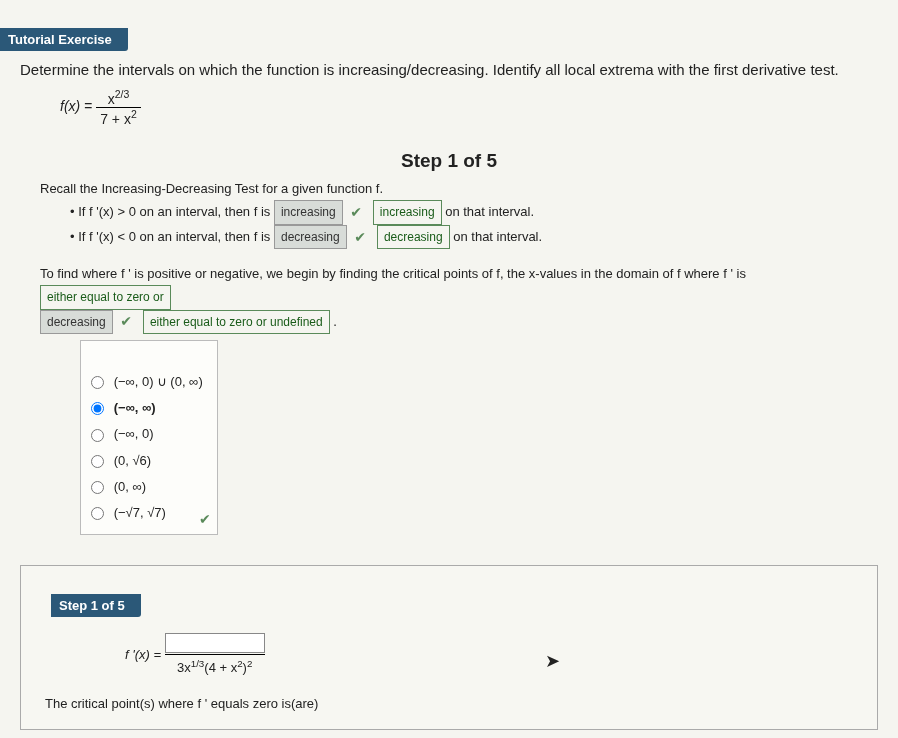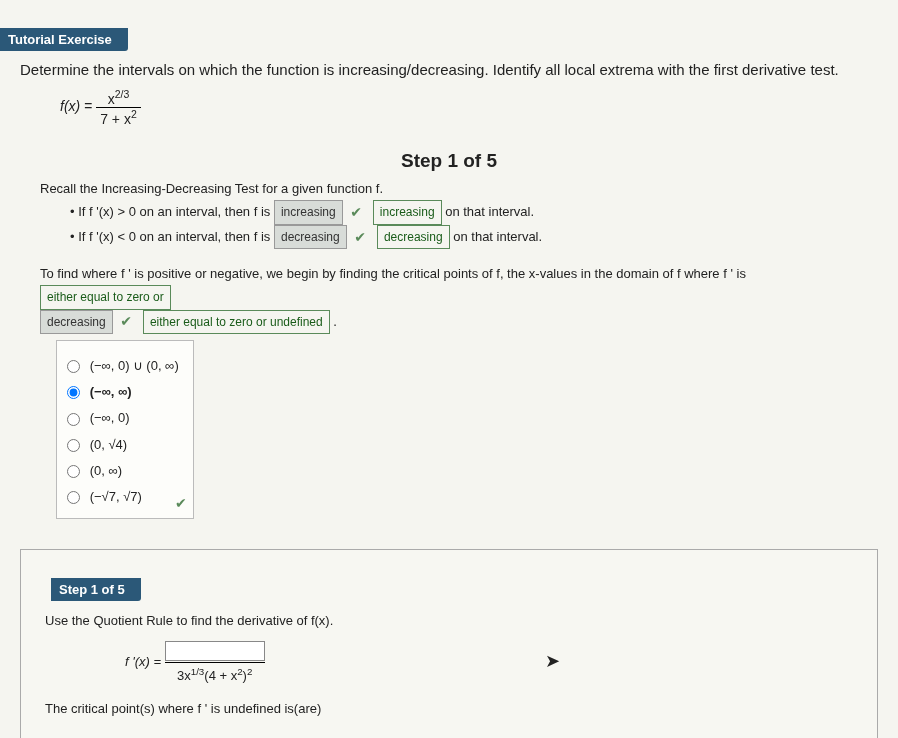--- a/index.html
+++ b/index.html
@@ -67,22 +67,22 @@
     padding: 1px 6px;
     font-size: 12px;
     color:#1a5c1a;
   }
   .check {
     display:inline-block; color:#5a8a5a; font-size:14px; vertical-align:middle; margin-left:4px;
   }
   .radio-panel {
     border: 1px solid #bbb;
     display: inline-block;
-    padding: 10px 14px 6px 10px;
-    margin: 6px 0 0 16px;
+    padding: 26px 14px 6px 10px;
+    margin: 6px 0 0 40px;
     background: #fdfdfa;
     position: relative;
   }
   .radio-panel .opt {
     display: block;
     margin: 4px 0;
     font-size: 13px;
   }
   .radio-panel .opt input { margin-right: 6px; vertical-align: middle;}
   .radio-panel .opt .bold { font-weight: bold; }
@@ -169,55 +169,53 @@
       <label class="opt">
         <input type="radio" name="dom" checked="" style="">
         <span class="bold">(−∞, ∞)</span>
       </label>
       <label class="opt">
         <input type="radio" name="dom" style="">
         <span>(−∞, 0)</span>
       </label>
       <label class="opt">
         <input type="radio" name="dom" style="">
-        <span>(0, √4)</span>
+        <span>(0, √6)</span>
       </label>
       <label class="opt">
         <input type="radio" name="dom" style="">
         <span>(0, ∞)</span>
       </label>
       <label class="opt">
         <input type="radio" name="dom" style="">
         <span>(−√7, √7)</span>
       </label>
       <span class="corner-check">✔</span>
     </div>
   </div>
 </div>
 
 <div class="step2-box">
   <div class="tab-header step">
     <span>Step 1 of 5</span>
   </div>
   <div class="step2-inner">
-    <div>Use the Quotient Rule to find the derivative of f(x).</div>
 
     <div class="formula2">
       <span style="font-style:italic;">f '(x) =</span>
       <span class="frac">
         <span class="num" style="padding:0;">
           <span class="blank-input wide"></span>
         </span>
         <span class="den">
           <span>3x</span><sup>1/3</sup><span>(4 + x</span><sup>2</sup><span>)</span><sup>2</sup>
         </span>
       </span>
     </div>
 
-    <div>The critical point(s) where f ' is undefined is(are)</div>
 
     <div style="margin-top:12px;">The critical point(s) where f ' equals zero is(are)</div>
 
   </div>
 </div>
 
 <div style="position:absolute; left:545px; top:650px; font-size:18px;">➤</div>
 
 
 

